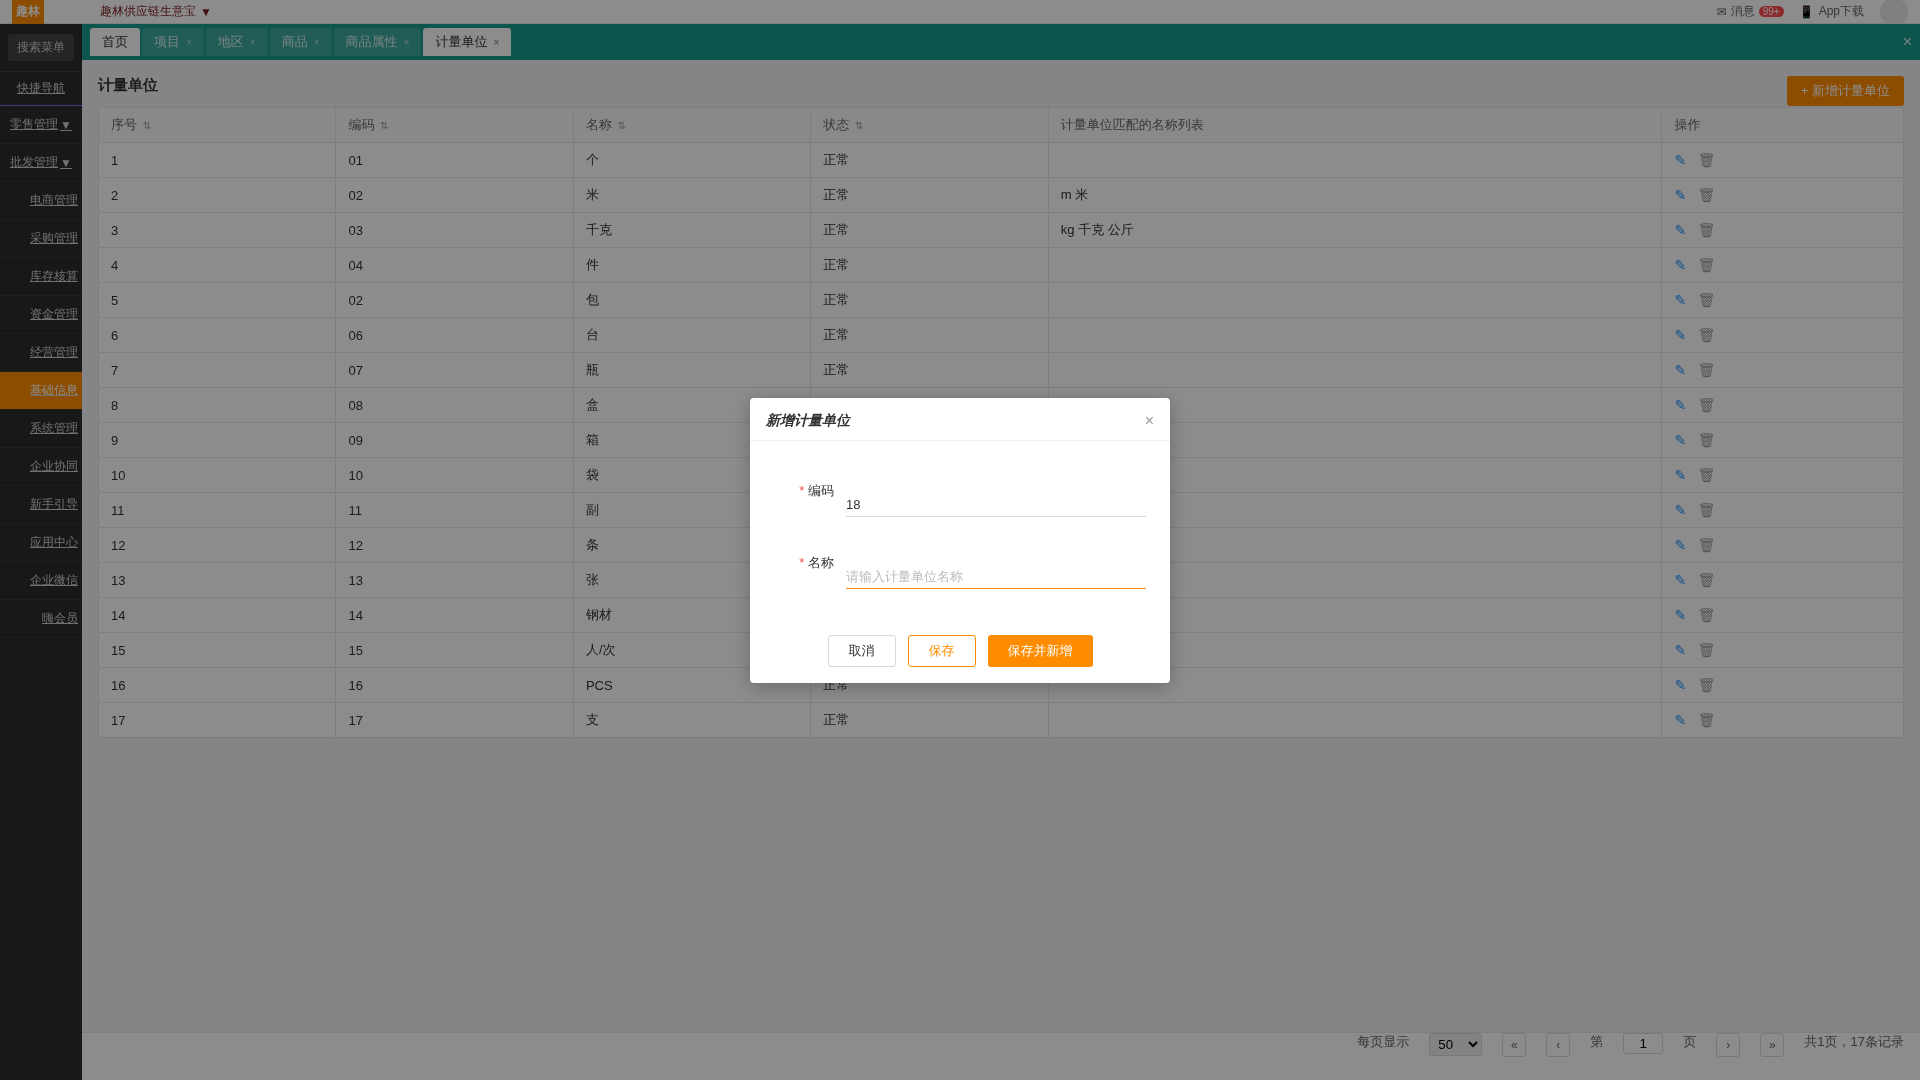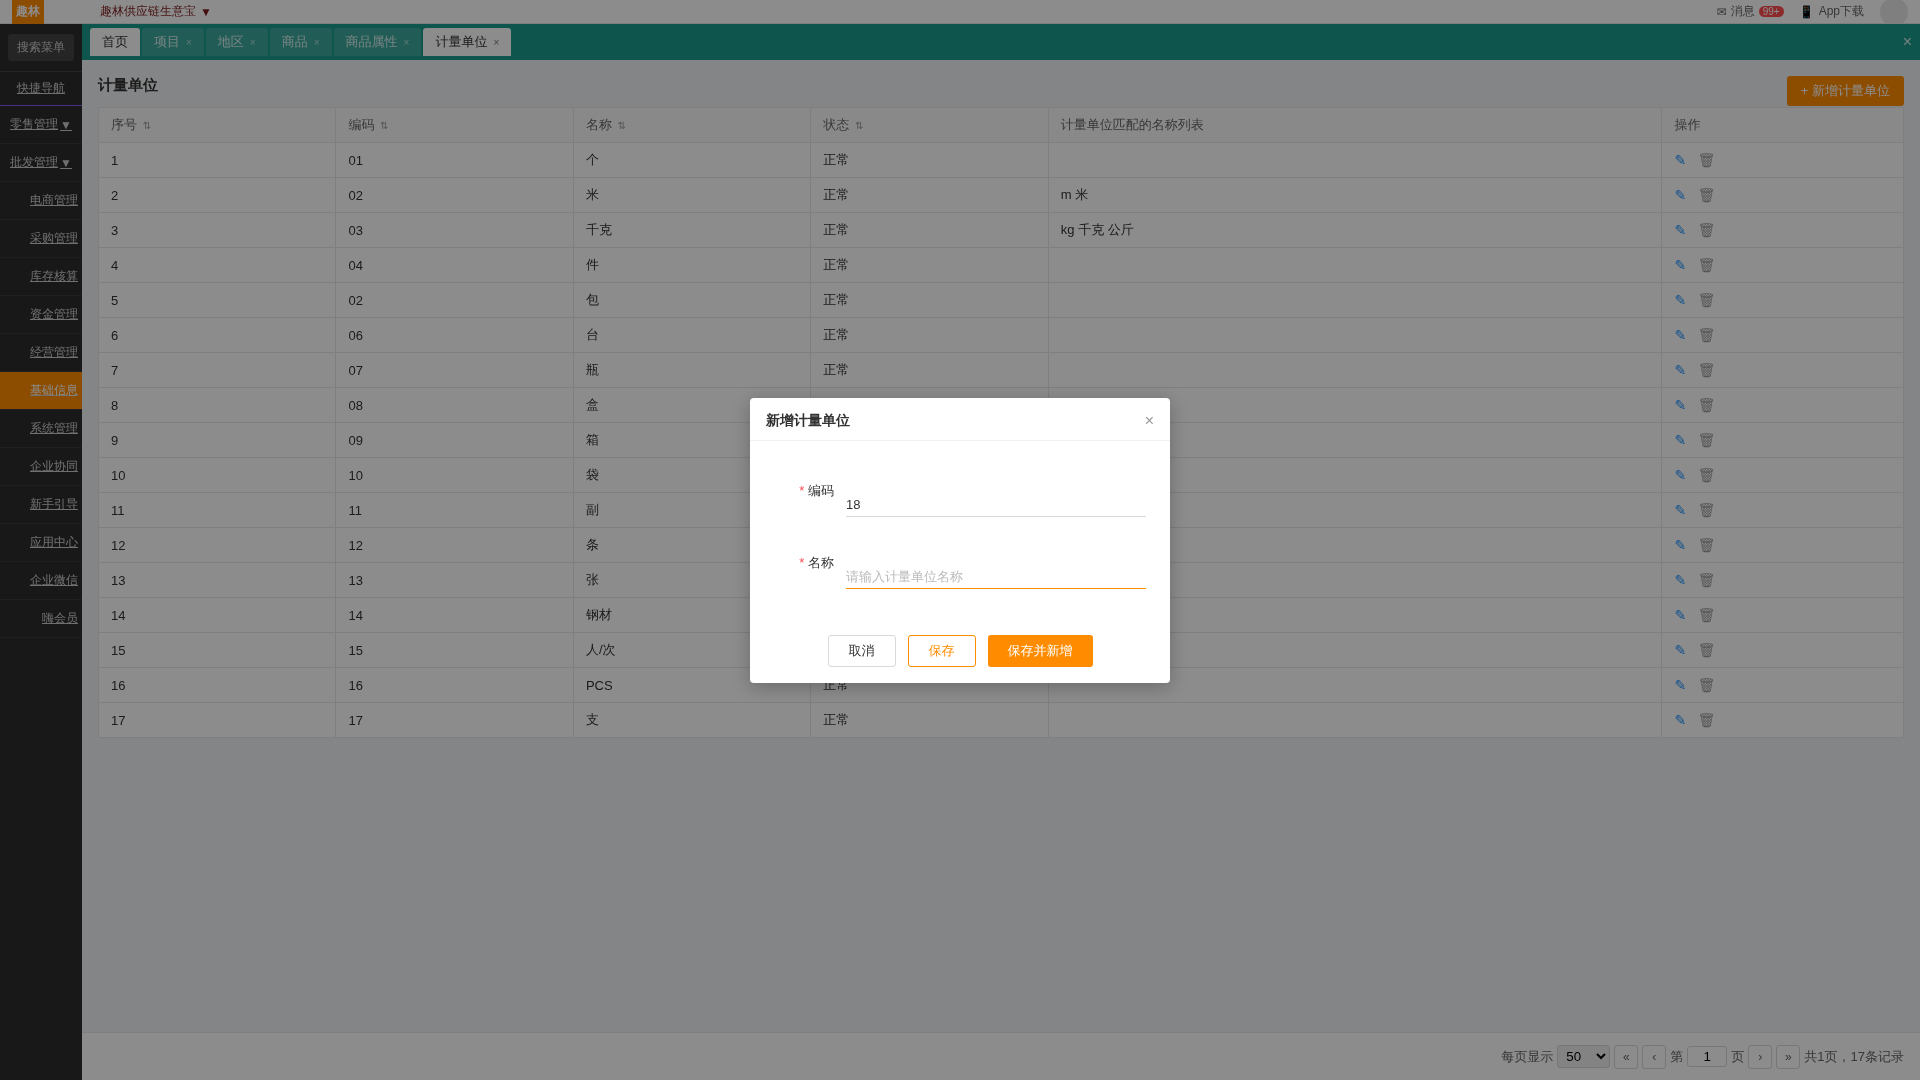--- a/index.html
+++ b/index.html
@@ -46,32 +46,32 @@
     
     .data-table { width: 100%; border-collapse: collapse; background: #fff; border: 1px solid #e8e8e8; }
     .data-table th { background: #fafafa; border: 1px solid #e8e8e8; padding: 8px 12px; font-size: 13px; color: #666; font-weight: 500; text-align: left; cursor: pointer; }
     .data-table th .sort-icon { font-size: 10px; color: #999; margin-left: 2px; }
     .data-table td { border: 1px solid #e8e8e8; padding: 8px 12px; font-size: 13px; color: #333; }
     .status-normal { color: #52c41a; }
     .action-edit { color: #1890ff; cursor: pointer; margin-right: 8px; font-size: 14px; }
     .action-delete { color: #999; cursor: pointer; font-size: 14px; }
 
     
-    .pagination { height: 48px; display: flex; align-items: center; justify-content: flex-end; padding: 0 16px; gap: 4px; font-size: 13px; color: #666; background: #fff; border-top: 1px solid #e8e8e8; flex-shrink: 0; }
+    .pagination { height: 48px; display: flex; align-items: flex-start; justify-content: flex-end; padding: 0 16px; gap: 20px; font-size: 13px; color: #666; background: #fff; border-top: 1px solid #e8e8e8; flex-shrink: 0; }
     .page-input { width: 40px; border: 1px solid #d9d9d9; border-radius: 3px; text-align: center; padding: 2px 4px; }
     .page-btn { width: 24px; height: 24px; border: 1px solid #d9d9d9; border-radius: 3px; background: #fff; cursor: pointer; display: flex; align-items: center; justify-content: center; font-size: 12px; color: #666; }
     .page-size-select { border: 1px solid #d9d9d9; border-radius: 3px; padding: 2px 4px; }
 
     
     .overlay { position: fixed; top: 0; left: 0; width: 100%; height: 100%; background: rgba(0,0,0,0.45); z-index: 1000; display: flex; align-items: center; justify-content: center; }
 
     
     .dialog { background: #fff; border-radius: 4px; width: 420px; box-shadow: 0 4px 20px rgba(0,0,0,0.25); }
     .dialog-header { padding: 14px 16px 10px; border-bottom: 1px solid #f0f0f0; display: flex; align-items: center; justify-content: space-between; }
-    .dialog-title { font-size: 14px; font-weight: bold; color: #333; }
+    .dialog-title { font-size: 14px; font-weight: bold; color: #333; font-style: italic; }
     .dialog-close { cursor: pointer; color: #999; font-size: 16px; background: none; border: none; }
     .dialog-body { padding: 24px 24px 16px; }
     .form-row { display: flex; align-items: center; margin-bottom: 20px; }
     .form-label { width: 60px; text-align: right; margin-right: 12px; color: #333; font-size: 13px; flex-shrink: 0; }
     .form-label.required::before { content: '* '; color: #ff4d4f; }
     .form-input { flex: 1; border: none; border-bottom: 1px solid #d9d9d9; padding: 4px 0; font-size: 13px; outline: none; color: #333; margin-top: 28px; }
     .form-input.focused { border-bottom: 1px solid #ff8c00; }
     .form-input::placeholder { color: #bbb; }
     .dialog-footer { padding: 10px 16px 16px; display: flex; justify-content: center; gap: 12px; }
     .btn-cancel { padding: 6px 20px; border: 1px solid #d9d9d9; border-radius: 3px; background: #fff; color: #333; cursor: pointer; font-size: 13px; }

